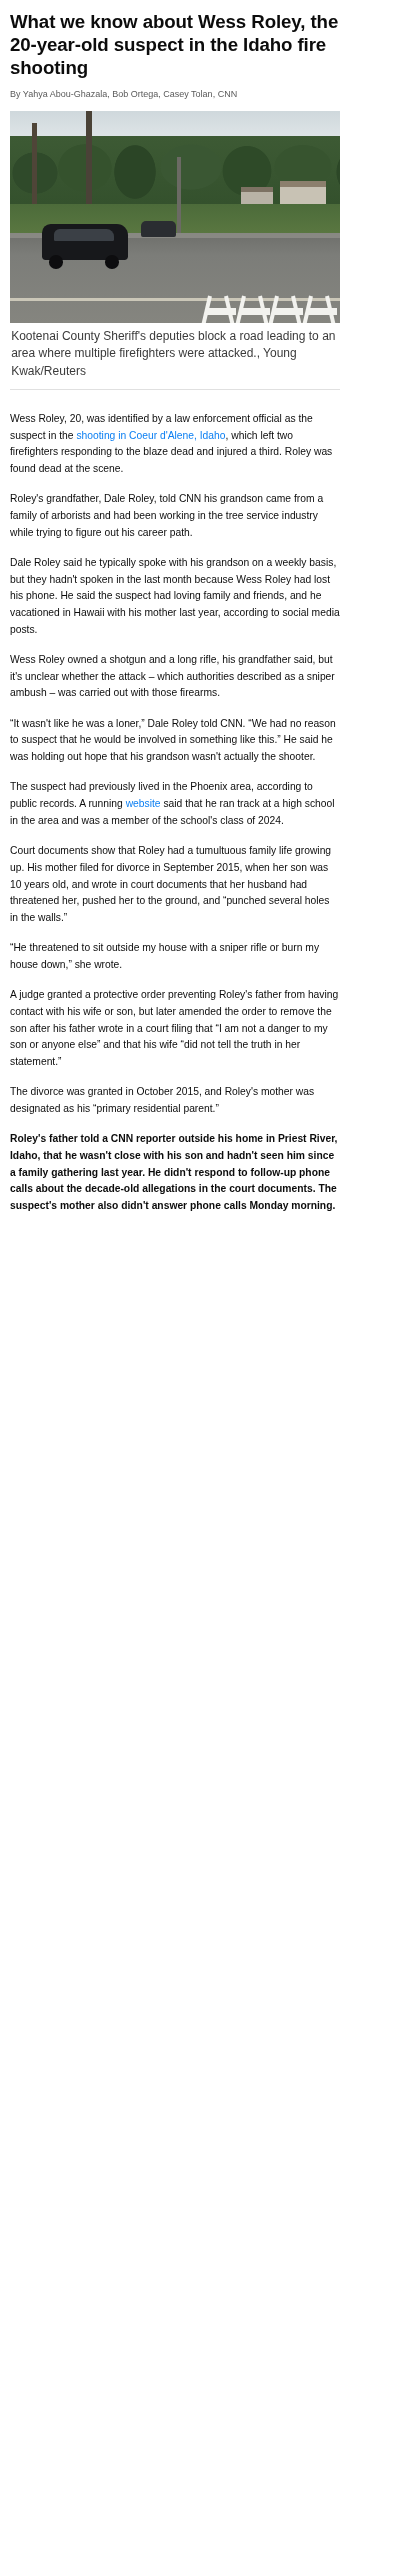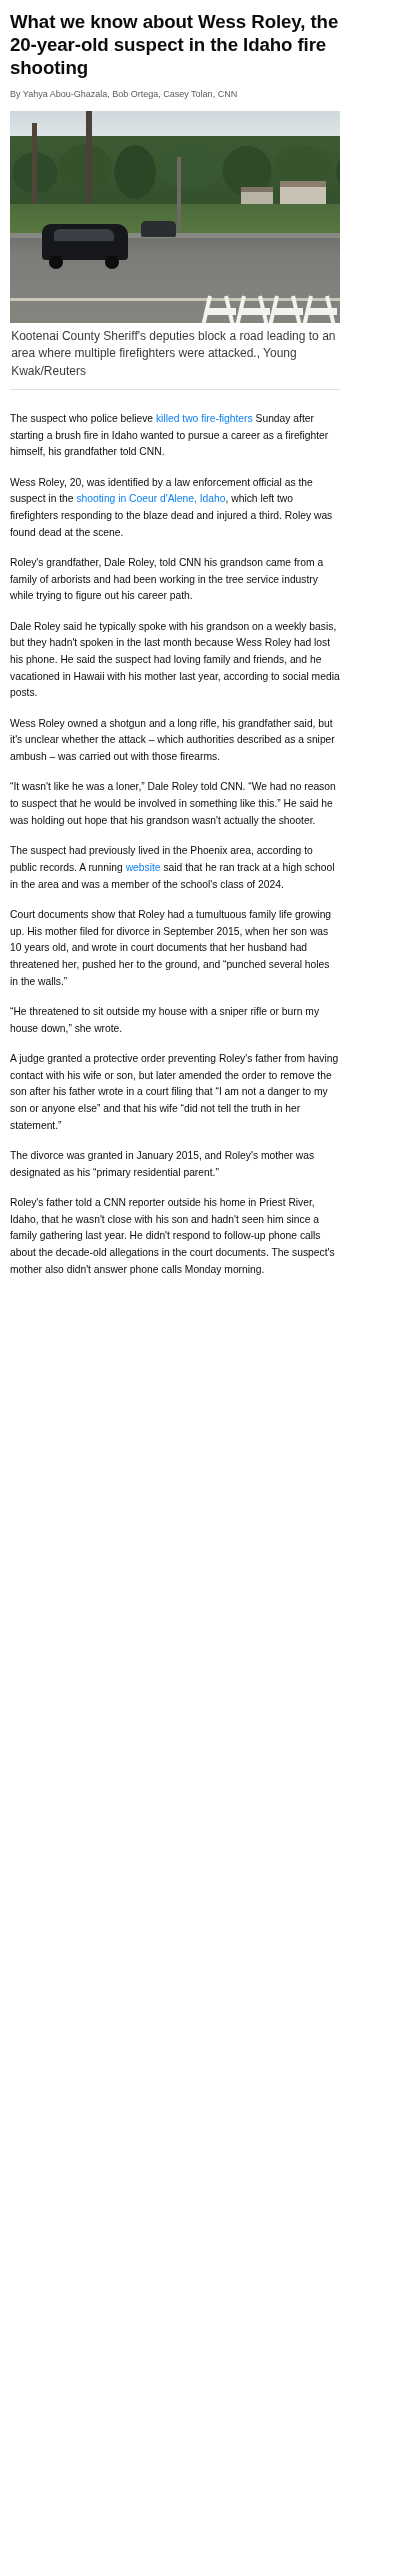--- a/index.html
+++ b/index.html
@@ -156,21 +156,21 @@
   }
   .body {
     padding-top: 10px;
   }
   .body p {
     font-size: 10.3px;
     line-height: 1.62;
     margin: 0 0 13.7px 0;
     color: #0c0c0c;
   }
-  .body p:last-child { margin-bottom: 16px; }
+  .body p:last-child { margin-bottom: 16px; font-weight: bold; }
   a.link {
     color: #0c7ff2;
     text-decoration: none;
   }
 </style>
 </head>
 <body>
 
 <div class="page">
 
@@ -214,28 +214,27 @@
       <div class="bar b-d">
           <i class="l"></i>
           <i class="r"></i>
           <i class="b1"></i>
         </div>
     </div>
     <figcaption class="caption">Kootenai County Sheriff's deputies block a road leading to an area where multiple firefighters were attacked., Young Kwak/Reuters</figcaption>
   </figure>
 
   <div class="body">
-      <p><span>The suspect who police believe </span><a class="link" href="#" style="color: rgb(12, 127, 242);">killed two fire-fighters</a><span> Sunday after starting a brush fire in Idaho wanted to pursue a career as a firefighter himself, his grandfather told CNN.</span></p>
       <p><span>Wess Roley, 20, was identified by a law enforcement official as the suspect in the </span><a class="link" href="#" style="color: rgb(12, 127, 242); text-align: center;">shooting in Coeur d'Alene, Idaho</a><span>, which left two firefighters responding to the blaze dead and injured a third. Roley was found dead at the scene.</span></p>
       <p><span>Roley's grandfather, Dale Roley, told CNN his grandson came from a family of arborists and had been working in the tree service industry while trying to figure out his career path.</span></p>
       <p><span>Dale Roley said he typically spoke with his grandson on a weekly basis, but they hadn't spoken in the last month because Wess Roley had lost his phone. He said the suspect had loving family and friends, and he vacationed in Hawaii with his mother last year, according to social media posts.</span></p>
       <p><span>Wess Roley owned a shotgun and a long rifle, his grandfather said, but it's unclear whether the attack – which authorities described as a sniper ambush – was carried out with those firearms.</span></p>
       <p><span>“It wasn't like he was a loner,” Dale Roley told CNN. “We had no reason to suspect that he would be involved in something like this.” He said he was holding out hope that his grandson wasn't actually the shooter.</span></p>
       <p><span>The suspect had previously lived in the Phoenix area, according to public records. A running </span><a class="link" href="#" style="color: rgb(12, 127, 242);">website</a><span> said that he ran track at a high school in the area and was a member of the school's class of 2024.</span></p>
       <p><span>Court documents show that Roley had a tumultuous family life growing up. His mother filed for divorce in September 2015, when her son was 10 years old, and wrote in court documents that her husband had threatened her, pushed her to the ground, and “punched several holes in the walls.”</span></p>
       <p><span>“He threatened to sit outside my house with a sniper rifle or burn my house down,” she wrote.</span></p>
       <p><span>A judge granted a protective order preventing Roley's father from having contact with his wife or son, but later amended the order to remove the son after his father wrote in a court filing that “I am not a danger to my son or anyone else” and that his wife “did not tell the truth in her statement.”</span></p>
-      <p><span>The divorce was granted in January 2015, and Roley's mother was designated as his “primary residential parent.”</span></p>
+      <p><span>The divorce was granted in October 2015, and Roley's mother was designated as his “primary residential parent.”</span></p>
       <p><span>Roley's father told a CNN reporter outside his home in Priest River, Idaho, that he wasn't close with his son and hadn't seen him since a family gathering last year. He didn't respond to follow-up phone calls about the decade-old allegations in the court documents. The suspect's mother also didn't answer phone calls Monday morning.</span></p>
     </div>
 
 </div>
 
 
 </body></html>

